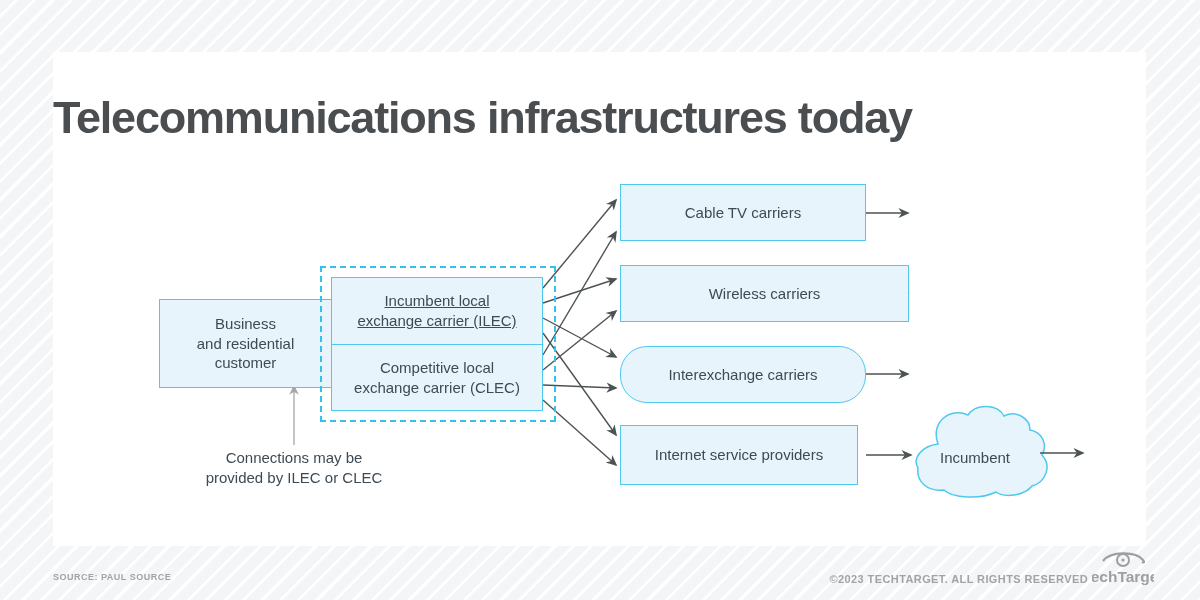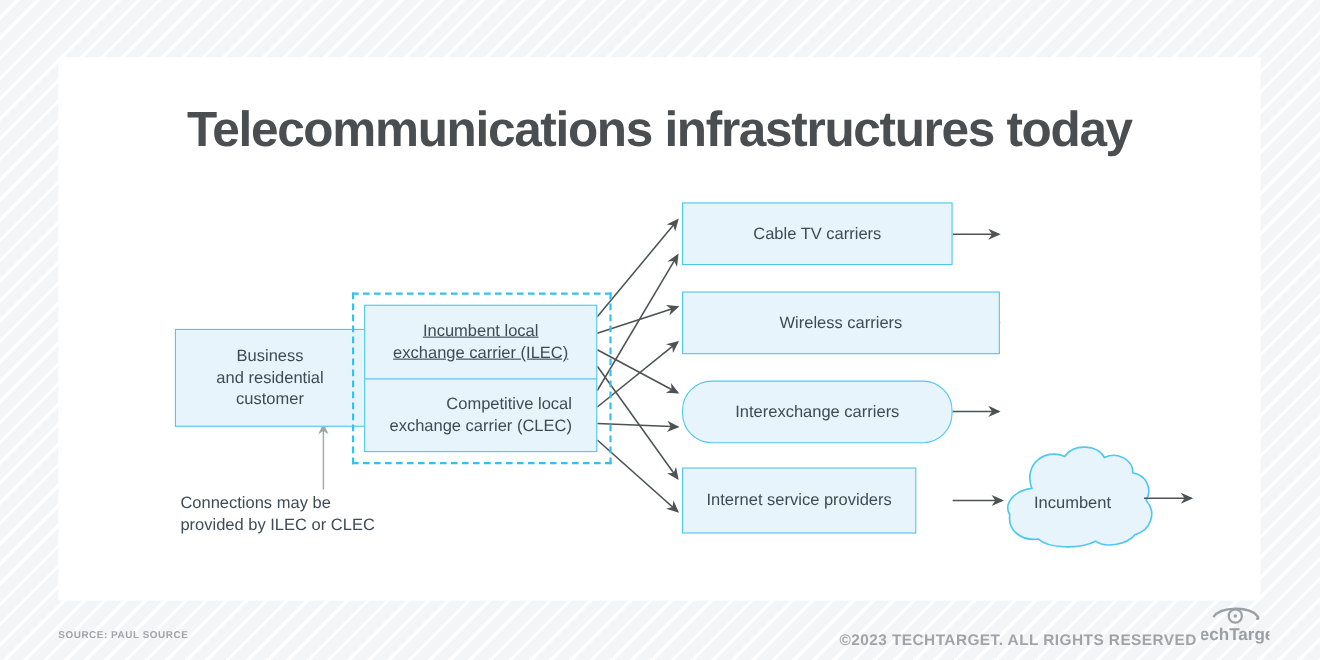--- a/index.html
+++ b/index.html
@@ -7,50 +7,50 @@
     width:1200px;height:600px;position:relative;overflow:hidden;
     font-family:"Liberation Sans",sans-serif;
     background:repeating-linear-gradient(135deg,#f4f5f6 0px,#f4f5f6 10px,#ffffff 10px,#ffffff 13px);
   }
   .card{
     position:absolute;left:53px;top:52px;width:1093px;height:494px;
     background:#ffffff;
   }
   .title{
     position:absolute;left:0;right:0;top:40px;margin:0;
-    text-align:center;white-space:nowrap;
+    white-space:nowrap;
     font-size:45px;font-weight:bold;letter-spacing:-1.2px;color:#4a4e51;
   }
   .bluebox{
     position:absolute;box-sizing:border-box;
     background:#e8f4fb;border:1px solid #4fc8ee;
     display:flex;align-items:center;justify-content:center;
     text-align:center;color:#3e4b54;font-size:15px;line-height:1.32;
   }
   .bluebox span{white-space:pre-line;}
   .dashedbox{
     position:absolute;box-sizing:border-box;
     border:2px dashed #33c1f0;background:transparent;
   }
   .connectors{position:absolute;left:0;top:0;width:1200px;height:600px;pointer-events:none;}
   .cloud-label{
     position:absolute;left:915px;top:449px;width:120px;text-align:center;
     color:#3e4b54;font-size:15px;
   }
   .annotation{
-    position:absolute;left:164px;top:448px;width:260px;text-align:left;
+    position:absolute;left:164px;top:448px;width:260px;text-align:center;
     color:#3e4b54;font-size:15px;line-height:1.32;white-space:pre-line;
   }
   .footer-source{
     position:absolute;left:53px;top:572px;
     font-size:9px;font-weight:bold;letter-spacing:.5px;color:#a0a4a8;
   }
   .footer-copy{
     position:absolute;right:112px;top:573px;
-    font-size:14px;font-weight:bold;letter-spacing:.4px;color:#a0a4a8;margin-left:35px;
+    font-size:11px;font-weight:bold;letter-spacing:.4px;color:#a0a4a8;margin-left:35px;
   }
   .logo{position:absolute;left:1092px;top:548px;width:62px;height:42px;}
 </style>
 </head>
 <body>
 
 <div class="page">
 
   <div class="card">
     <h1 class="title">Telecommunications infrastructures today</h1>
@@ -105,35 +105,35 @@
 and residential
 customer</span>
   </div>
 
   <div class="dashedbox" style="left:320px;top:266px;width:236px;height:156px;"></div>
 
   <div class="bluebox" style="left:331px;top:277px;width:212px;height:68px;text-decoration:underline;">
     <span>Incumbent local
 exchange carrier (ILEC)</span>
   </div>
-  <div class="bluebox" style="left:331px;top:344px;width:212px;height:67px;text-align:right;">
+  <div class="bluebox" style="left:331px;top:344px;width:212px;height:67px;">
     <span>Competitive local
 exchange carrier (CLEC)</span>
   </div>
 
   <div class="bluebox" style="left:620px;top:184px;width:246px;height:57px;">
     <span>Cable TV carriers</span>
   </div>
   <div class="bluebox" style="left:620px;top:265px;width:289px;height:57px;">
     <span>Wireless carriers</span>
   </div>
   <div class="bluebox" style="left:620px;top:346px;width:246px;height:57px;border-radius:27px;">
     <span>Interexchange carriers</span>
   </div>
-  <div class="bluebox" style="left:620px;top:425px;width:213px;height:60px;">
+  <div class="bluebox" style="left:620px;top:425px;width:238px;height:60px;">
     <span>Internet service providers</span>
   </div>
 
   <div class="cloud-label">Incumbent</div>
 
   <div class="annotation">Connections may be
 provided by ILEC or CLEC</div>
 
   <div class="footer-source">SOURCE: PAUL SOURCE</div>
   <div class="footer-copy">©2023 TECHTARGET. ALL RIGHTS RESERVED</div>

